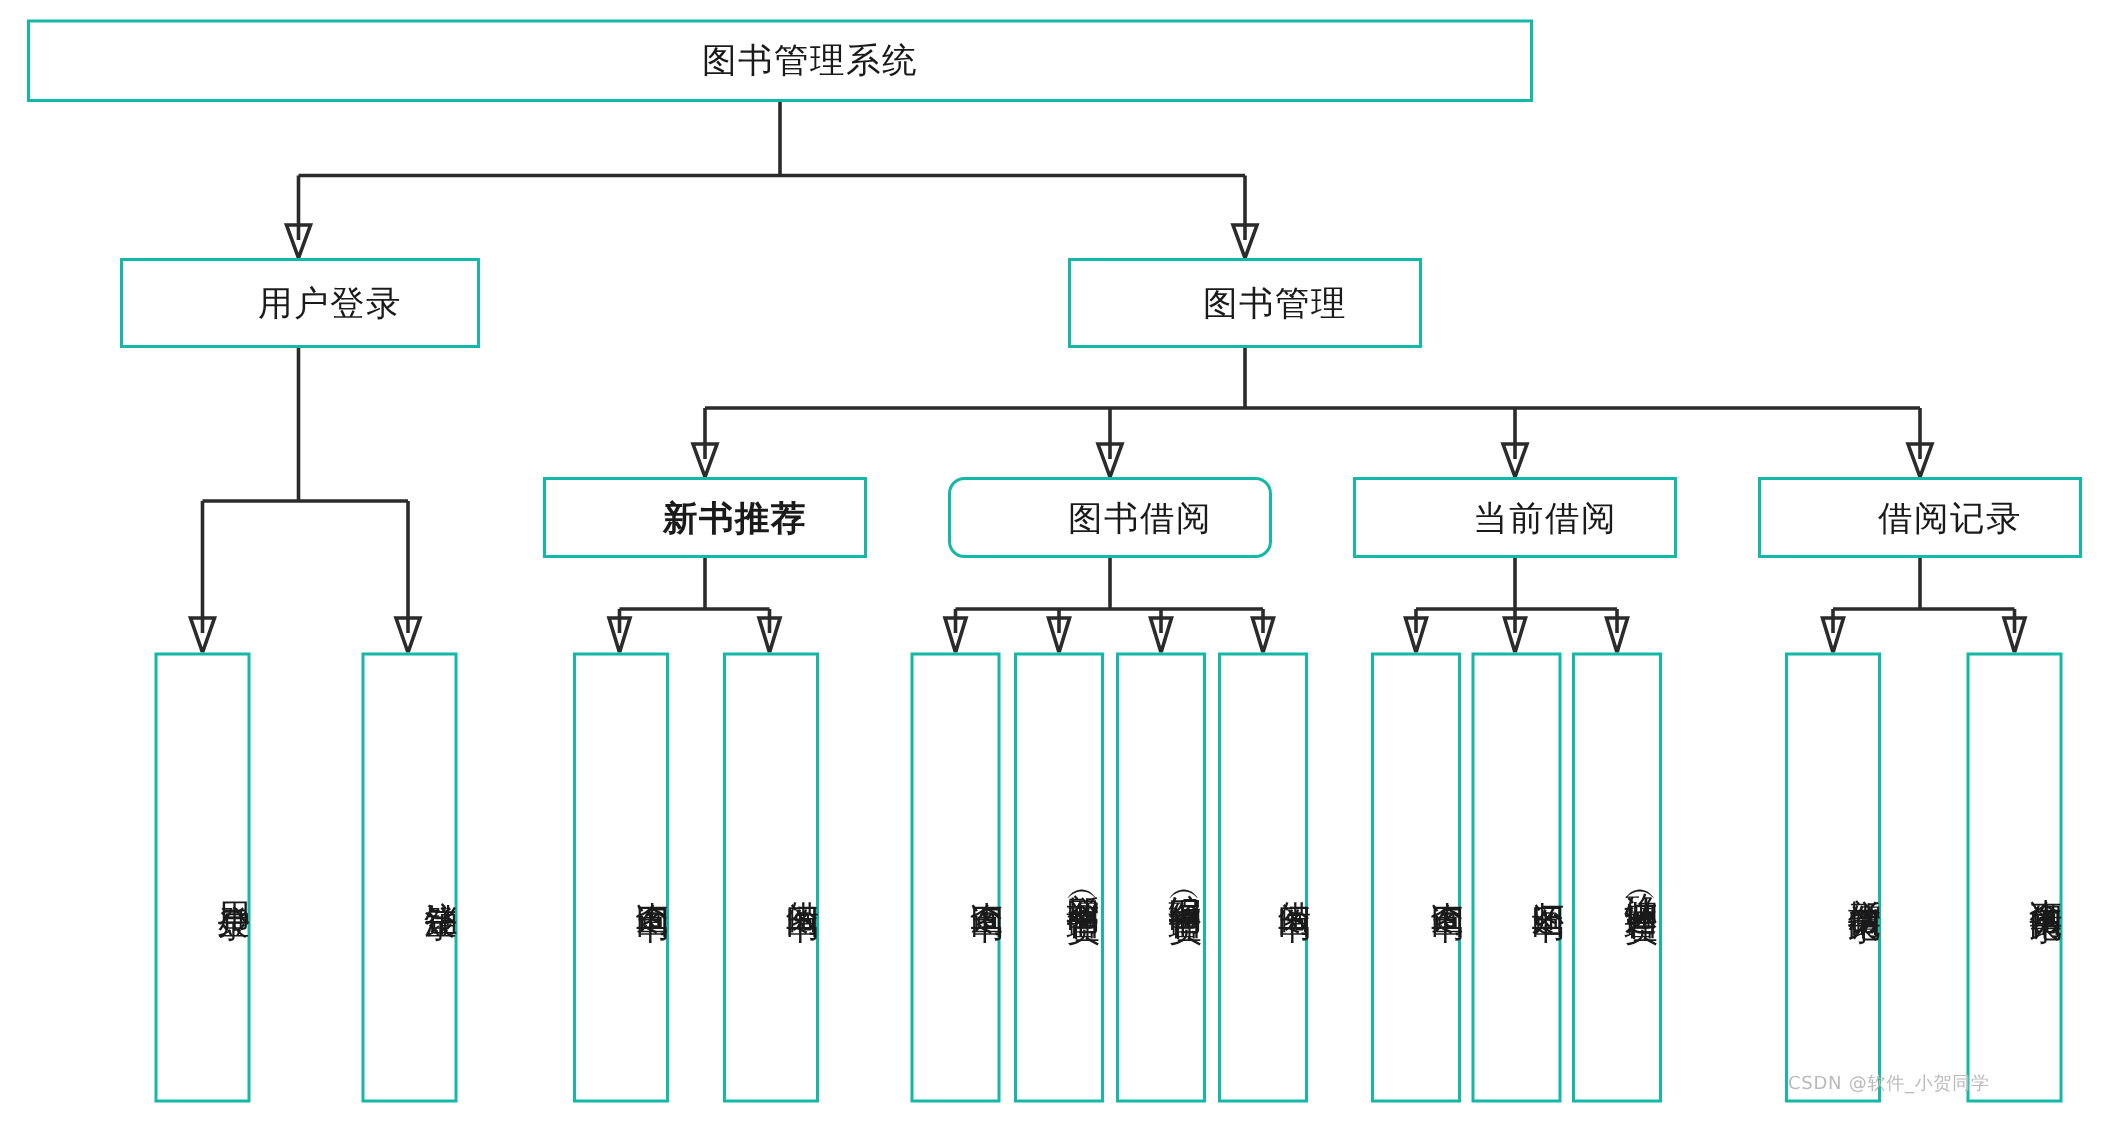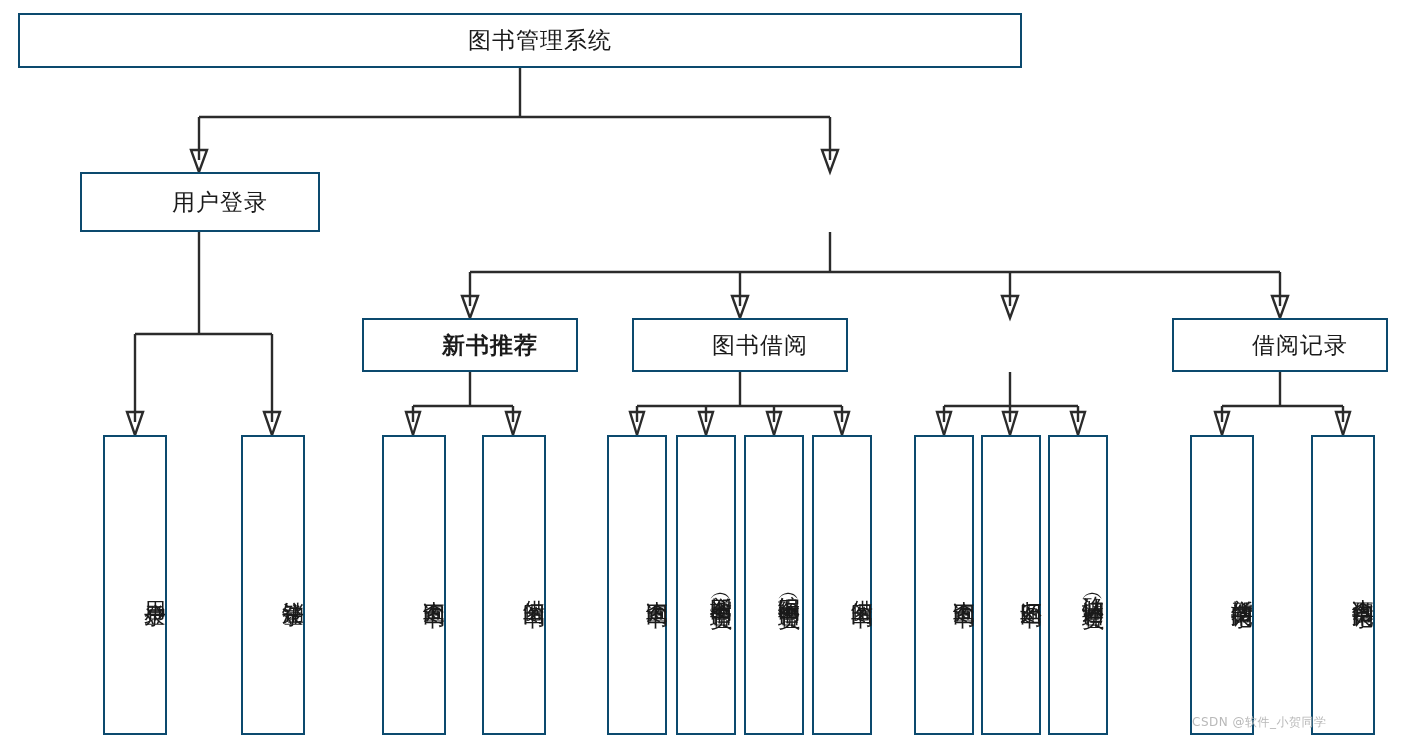--- a/index.html
+++ b/index.html
@@ -13,21 +13,21 @@
   #canvas {
     position: relative;
     width: 1405px;
     height: 747px;
     background: #ffffff;
     overflow: hidden;
   }
   .node {
     position: absolute;
     box-sizing: border-box;
-    border: 2px solid #0c4a6e;
+    border: 2px solid #14b8a6;
     background: #ffffff;
     display: flex;
     align-items: center;
     justify-content: center;
     color: #1a1a1a;
     padding-left: 40px;
   }
   .node.horiz {
     font-size: 23px;
     letter-spacing: 1px;
@@ -144,26 +144,32 @@
     <path d="M1343 435 L1336 412 L1350 412 Z" fill="#2b2b2b" stroke="none"></path>
   </svg>
 
   <div class="node horiz" style="left:18px; top:13px; width:1004px; height:55px;">
     <span class="label">图书管理系统</span>
   </div>
 
   <div class="node horiz" style="left:80px; top:172px; width:240px; height:60px;">
     <span class="label">用户登录</span>
   </div>
+  <div class="node horiz" style="left:712px; top:172px; width:236px; height:60px;">
+    <span class="label">图书管理</span>
+  </div>
 
   <div class="node horiz" style="left:362px; top:318px; width:216px; height:54px;font-weight:bold;">
     <span class="label">新书推荐</span>
   </div>
-  <div class="node horiz" style="left:632px; top:318px; width:216px; height:54px;">
+  <div class="node horiz" style="left:632px; top:318px; width:216px; height:54px;border-radius:11px;">
     <span class="label">图书借阅</span>
+  </div>
+  <div class="node horiz" style="left:902px; top:318px; width:216px; height:54px;">
+    <span class="label">当前借阅</span>
   </div>
   <div class="node horiz" style="left:1172px; top:318px; width:216px; height:54px;">
     <span class="label">借阅记录</span>
   </div>
 
   <div class="node vert mid-align" style="left:103px; top:435px; width:64px; height:300px;">
     <span class="label">用户登录</span>
   </div>
   <div class="node vert mid-align" style="left:241px; top:435px; width:64px; height:300px;">
     <span class="label">注销登录</span>

